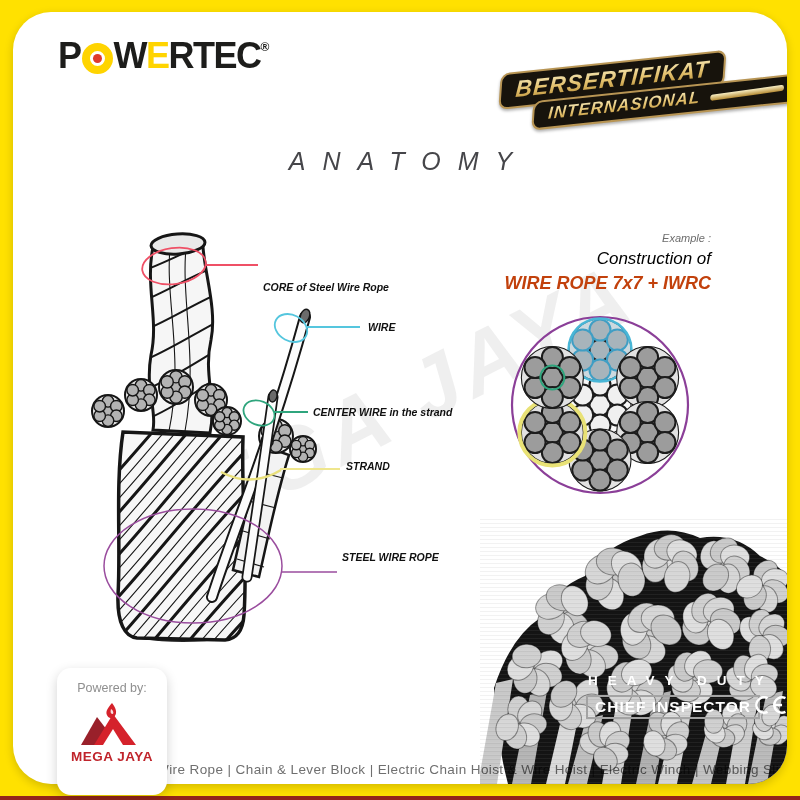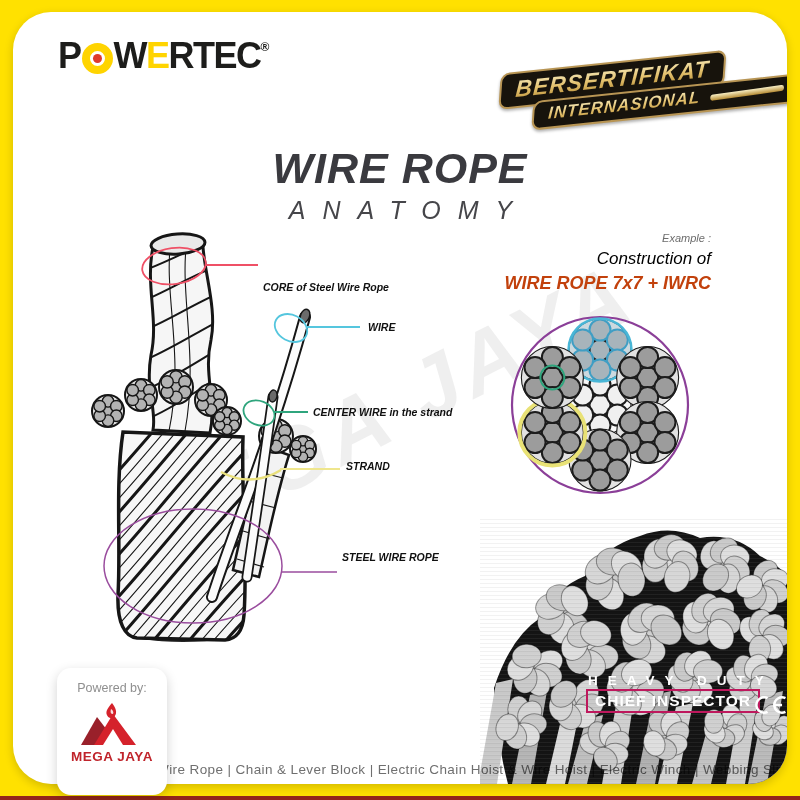--- a/index.html
+++ b/index.html
@@ -57,22 +57,22 @@
   .example .line1{font-size:17px;font-style:italic;color:#000000;margin-bottom:4px;}
   .example .line2{font-size:18px;font-weight:800;font-style:italic;color:#c2410c;}
   
   .xsec{position:absolute;left:487px;top:293px;z-index:2;}
   
   .photo{position:absolute;right:0;bottom:0;width:307px;height:266px;z-index:2;}
   .photo .scan{position:absolute;inset:0;
         background:repeating-linear-gradient(180deg,rgba(255,255,255,.06) 0 1px,rgba(0,0,0,.05) 1px 2px,transparent 2px 4px);}
   .photo-heavy{position:absolute;left:108px;top:155px;color:#fff;font-weight:700;font-size:13.5px;
         letter-spacing:10px;white-space:nowrap;z-index:4;}
-  .photo-chief{position:absolute;left:106px;top:171px;color:#fff;font-weight:700;font-size:15.5px;
-        letter-spacing:1px;border:2px solid #be185d;padding:1px 7px;white-space:nowrap;z-index:4;}
+  .photo-chief{position:absolute;left:106px;top:177px;color:#fff;font-weight:700;font-size:15.5px;
+        letter-spacing:1px;border:2px solid #a3a3a3;padding:1px 7px;white-space:nowrap;z-index:4;}
   .photo-ce{position:absolute;left:274px;top:176px;z-index:4;}
   
   .footer{position:absolute;left:143px;top:750px;font-size:13.5px;color:#6F6F6F;
         letter-spacing:.4px;white-space:nowrap;z-index:4;mix-blend-mode:multiply;}
   
   .powered-card{position:absolute;left:57px;top:668px;width:110px;height:127px;background:#ffffff;
         border-radius:14px;box-shadow:0 4px 12px rgba(0,0,0,.18);z-index:30;text-align:center;}
   .powered-label{font-size:12.5px;color:#8F8F8F;margin-top:13px;}
   .mj-logo{margin-top:6px;}
   .mj-name{font-size:13.5px;font-weight:800;color:#C0242B;letter-spacing:.5px;margin-top:-2px;}
@@ -101,21 +101,20 @@
     </span>
     <span class="row2-wrap">
       <span class="row row2">
         <span class="gold-text">INTERNASIONAL</span>
         <span class="swoosh"></span>
       </span>
     </span>
   </div>
 
   <div class="title-block">
-    <div class="title-main">WIRE ROPE</div>
     <div class="title-sub">ANATOMY</div>
   </div>
 
   <svg class="anatomy-svg" width="350" height="430" viewBox="0 0 350 430">
     <defs>
       <clipPath id="coreclip">
         <path d="M78,22 C70,60 84,95 76,130 C70,165 82,185 78,205 L135,208 C142,175 128,150 136,115 C142,85 130,50 128,22 Z"></path>
       </clipPath>
       <clipPath id="bodyclip">
         <path d="M48,207 C40,260 46,320 43,370 C42,398 50,412 62,413 L150,415 C163,414 168,404 169,390 C173,330 166,270 168,212 Z"></path>

